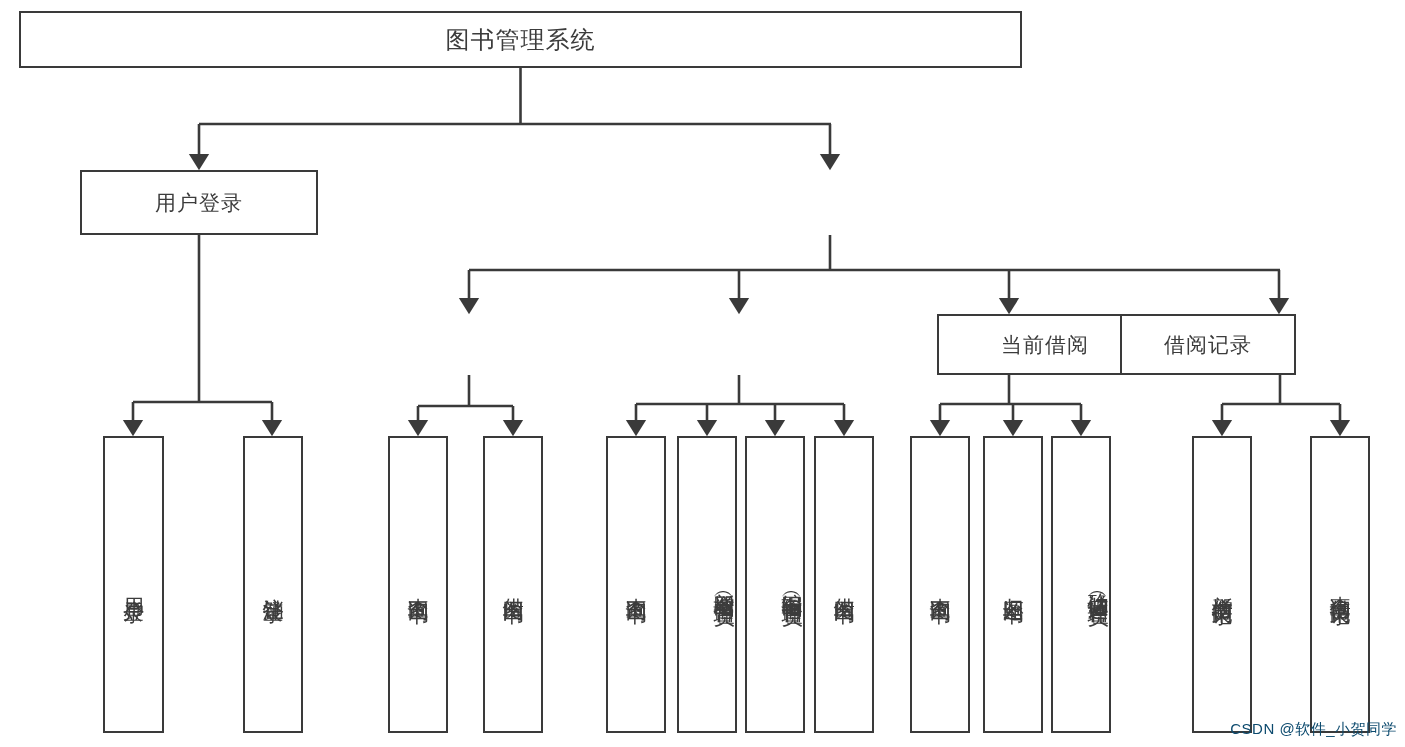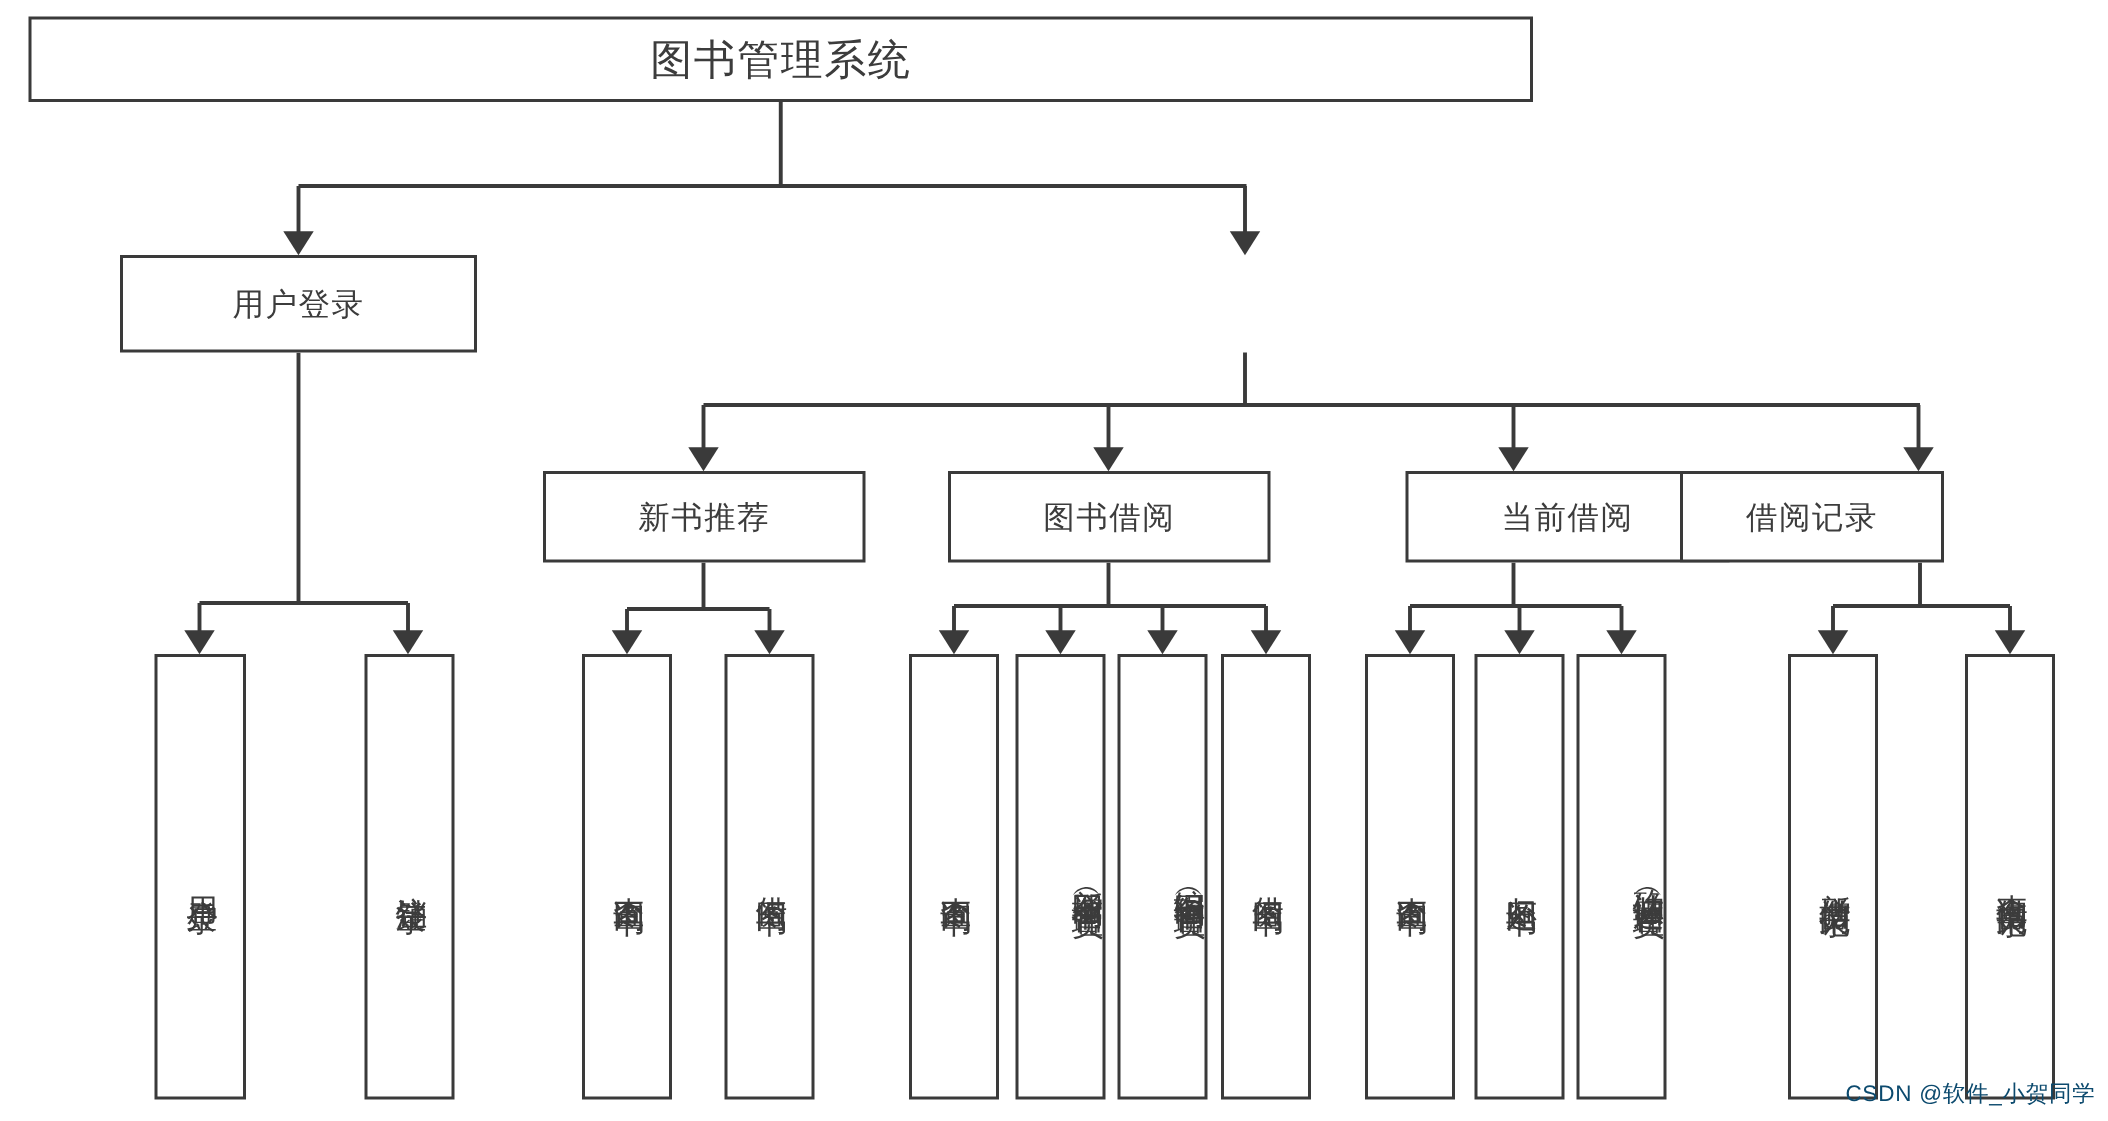--- a/index.html
+++ b/index.html
@@ -5,21 +5,21 @@
   html,body{margin:0;padding:0;background:#fff;}
   body{font-family:"Liberation Sans","DejaVu Sans",sans-serif;}
   #canvas{position:relative;width:1405px;height:747px;background:#fff;overflow:hidden;}
   .node{position:absolute;box-sizing:border-box;border:2.5px solid #3a3a3a;background:#fff;
         display:flex;align-items:center;justify-content:center;color:#3c3c3c;}
   .node.h{font-size:21px;letter-spacing:1px;}
   .node.v{writing-mode:vertical-rl;text-orientation:upright;font-size:21px;line-height:1.08;
           letter-spacing:2px;padding:10px 0;align-items:flex-start;justify-content:center;}
   .node.v.top{align-items:flex-start;}
   .node.v.mid{align-items:center;}
-  #title-node{font-size:28px;}
+  #title-node{font-size:24px;}
   svg#wires{position:absolute;left:0;top:0;width:1405px;height:747px;pointer-events:none;}
   #watermark{position:absolute;right:8px;bottom:8px;font-size:15px;color:#0c4a6e;
              letter-spacing:0.5px;white-space:nowrap;}
 </style>
 </head>
 <body>
 
 <div id="canvas">
 
   <svg id="wires" viewBox="0 0 1405 747" xmlns="http://www.w3.org/2000/svg">
@@ -73,22 +73,20 @@
       <path d="M1222,404 L1340,404"></path>
       <path d="M1222,404 L1222,424" marker-end="url(#arrow)"></path>
       <path d="M1340,404 L1340,424" marker-end="url(#arrow)"></path>
     </g>
   </svg>
 
   <div class="node h" id="title-node" style="left:19px;top:11px;width:1003px;height:57px;">图书管理系统</div>
 
   <div class="node h" style="left:80px;top:170px;width:238px;height:65px;">用户登录</div>
 
-  <div class="node h" style="left:362px;top:314px;width:215px;height:61px;">新书推荐</div>
-  <div class="node h" style="left:632px;top:314px;width:215px;height:61px;">图书借阅</div>
   <div class="node h" style="left:902px;top:314px;width:216px;height:61px;margin-left:35px;">当前借阅</div>
   <div class="node h" style="left:1120px;top:314px;width:176px;height:61px;font-family:Liberation Serif, serif;">借阅记录</div>
 
   <div class="node v mid" style="left:103px;top:436px;width:61px;height:297px;">用户登录</div>
   <div class="node v mid" style="left:243px;top:436px;width:60px;height:297px;">注销登录</div>
   <div class="node v mid" style="left:388px;top:436px;width:60px;height:297px;">查询图书</div>
   <div class="node v mid" style="left:483px;top:436px;width:60px;height:297px;">借阅图书</div>
   <div class="node v mid" style="left:606px;top:436px;width:60px;height:297px;">查询图书</div>
   <div class="node v top" style="left:677px;top:436px;width:60px;height:297px;">新增图书（管理员）</div>
   <div class="node v top" style="left:745px;top:436px;width:60px;height:297px;">编辑图书（管理员）</div>

